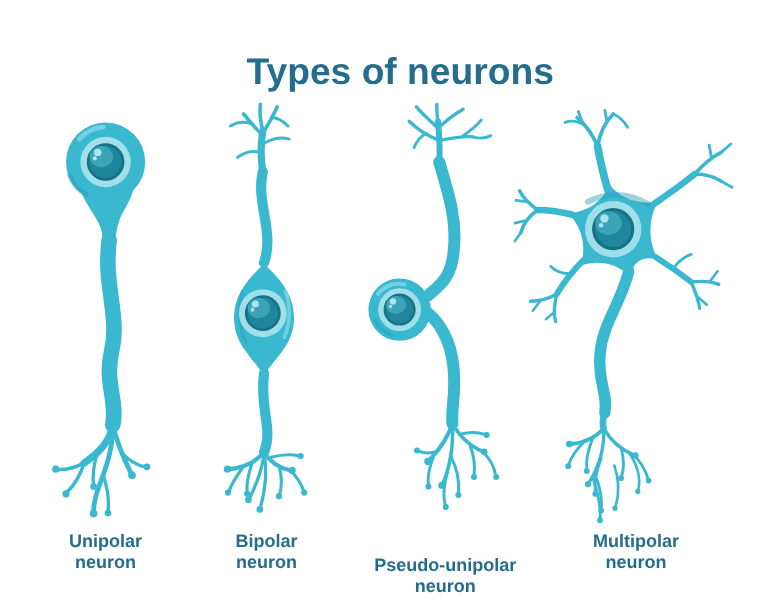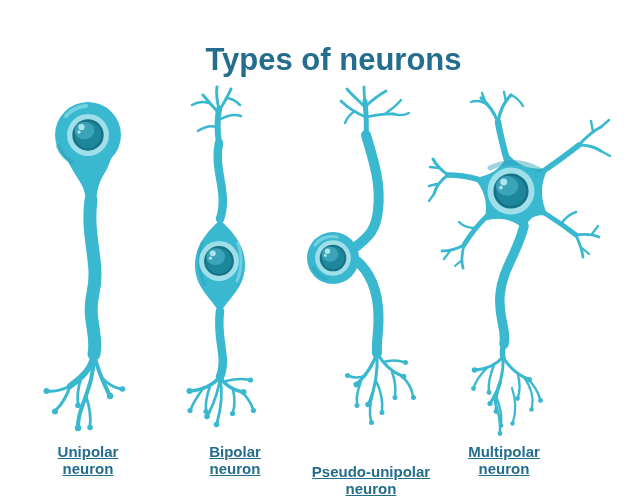--- a/index.html
+++ b/index.html
@@ -14,24 +14,24 @@
   .neuron{position:absolute;margin:0;padding:0;}
   .n1{left:28px;top:88px;}
   .n2{left:162px;top:85px;}
   .n3{left:293px;top:85px;}
   .n4{left:428px;top:88px;}
   .nlabel{
     position:absolute;top:443px;text-align:center;
     font-size:15px;font-weight:bold;color:#256d8c;line-height:17px;
   }
   .l1{left:18px;width:140px;}
-  .l2{left:165px;width:140px;}
+  .l2{left:152px;width:140px;}
   .l3{left:291px;width:160px;margin-top:20px;}
-  .l4{left:434px;width:140px;}
-  .nlabel span{display:block;text-decoration:underline;}
+  .l4{left:460px;width:140px;}
+  .nlabel span{display:block;}
   .defsvg{position:absolute;width:0;height:0;}
 </style>
 </head>
 <body>
 
 <div class="canvas">
 
   <h1 class="title">Types of neurons</h1>
 
   <svg class="defsvg" aria-hidden="true">

